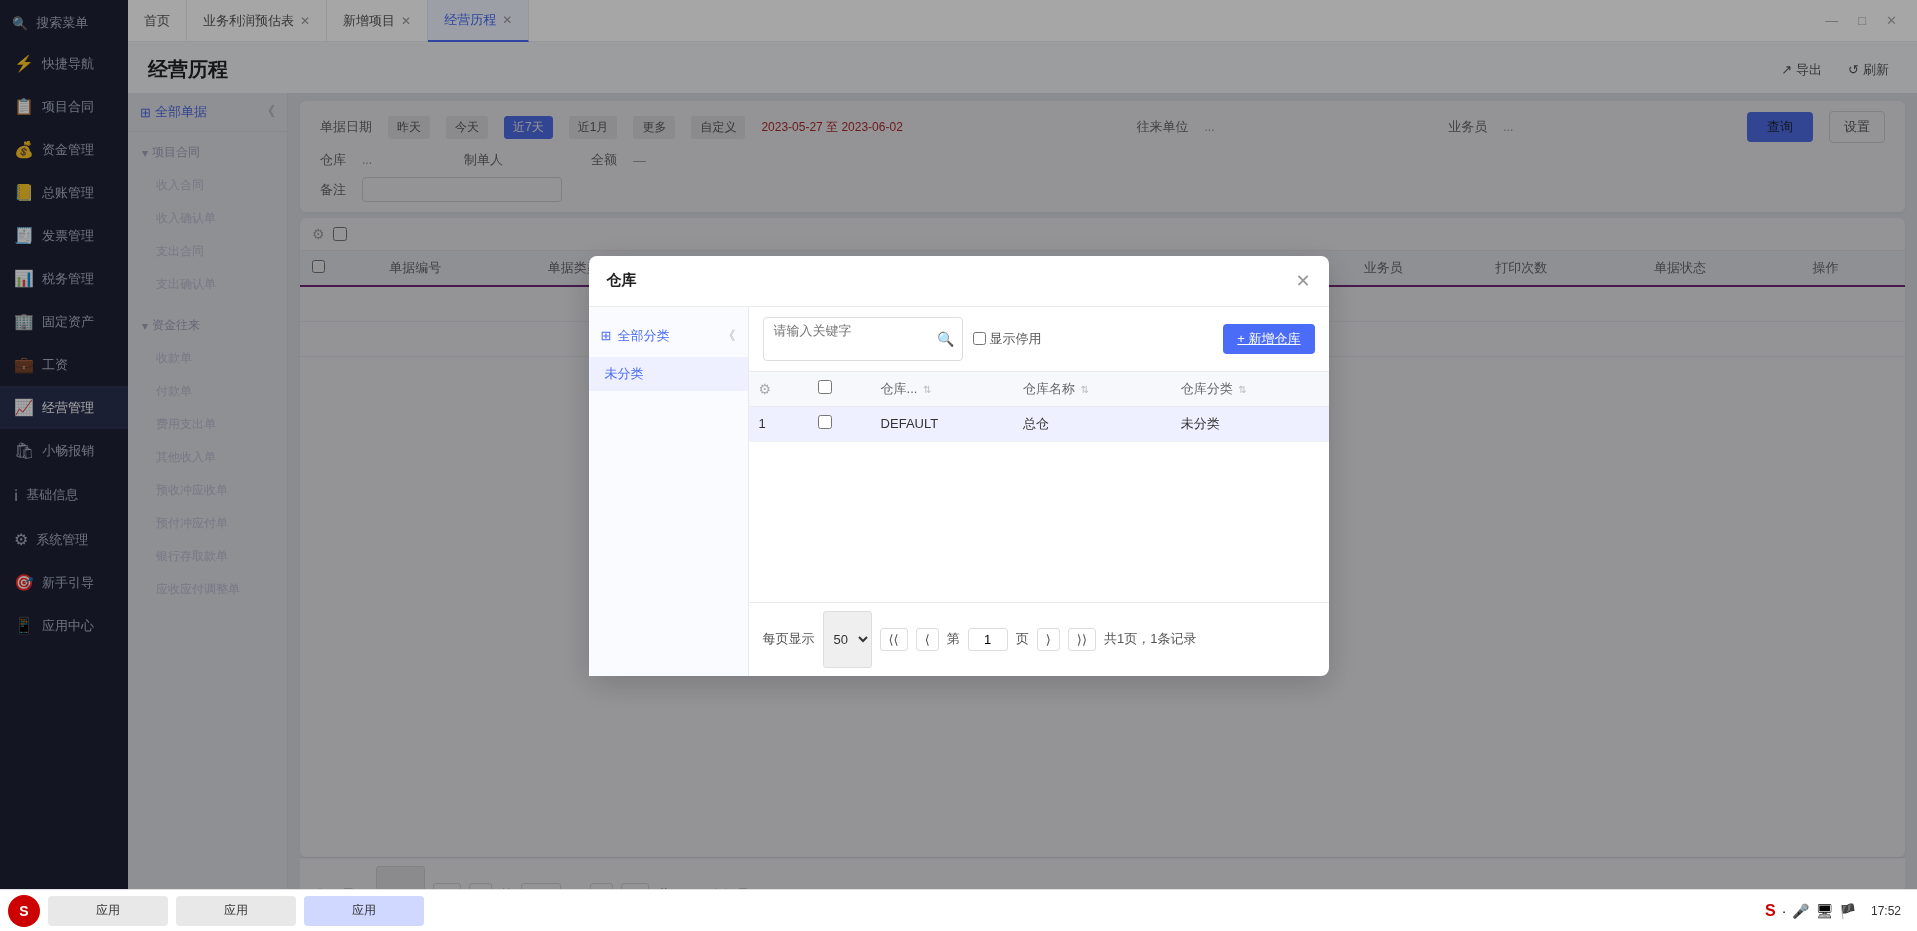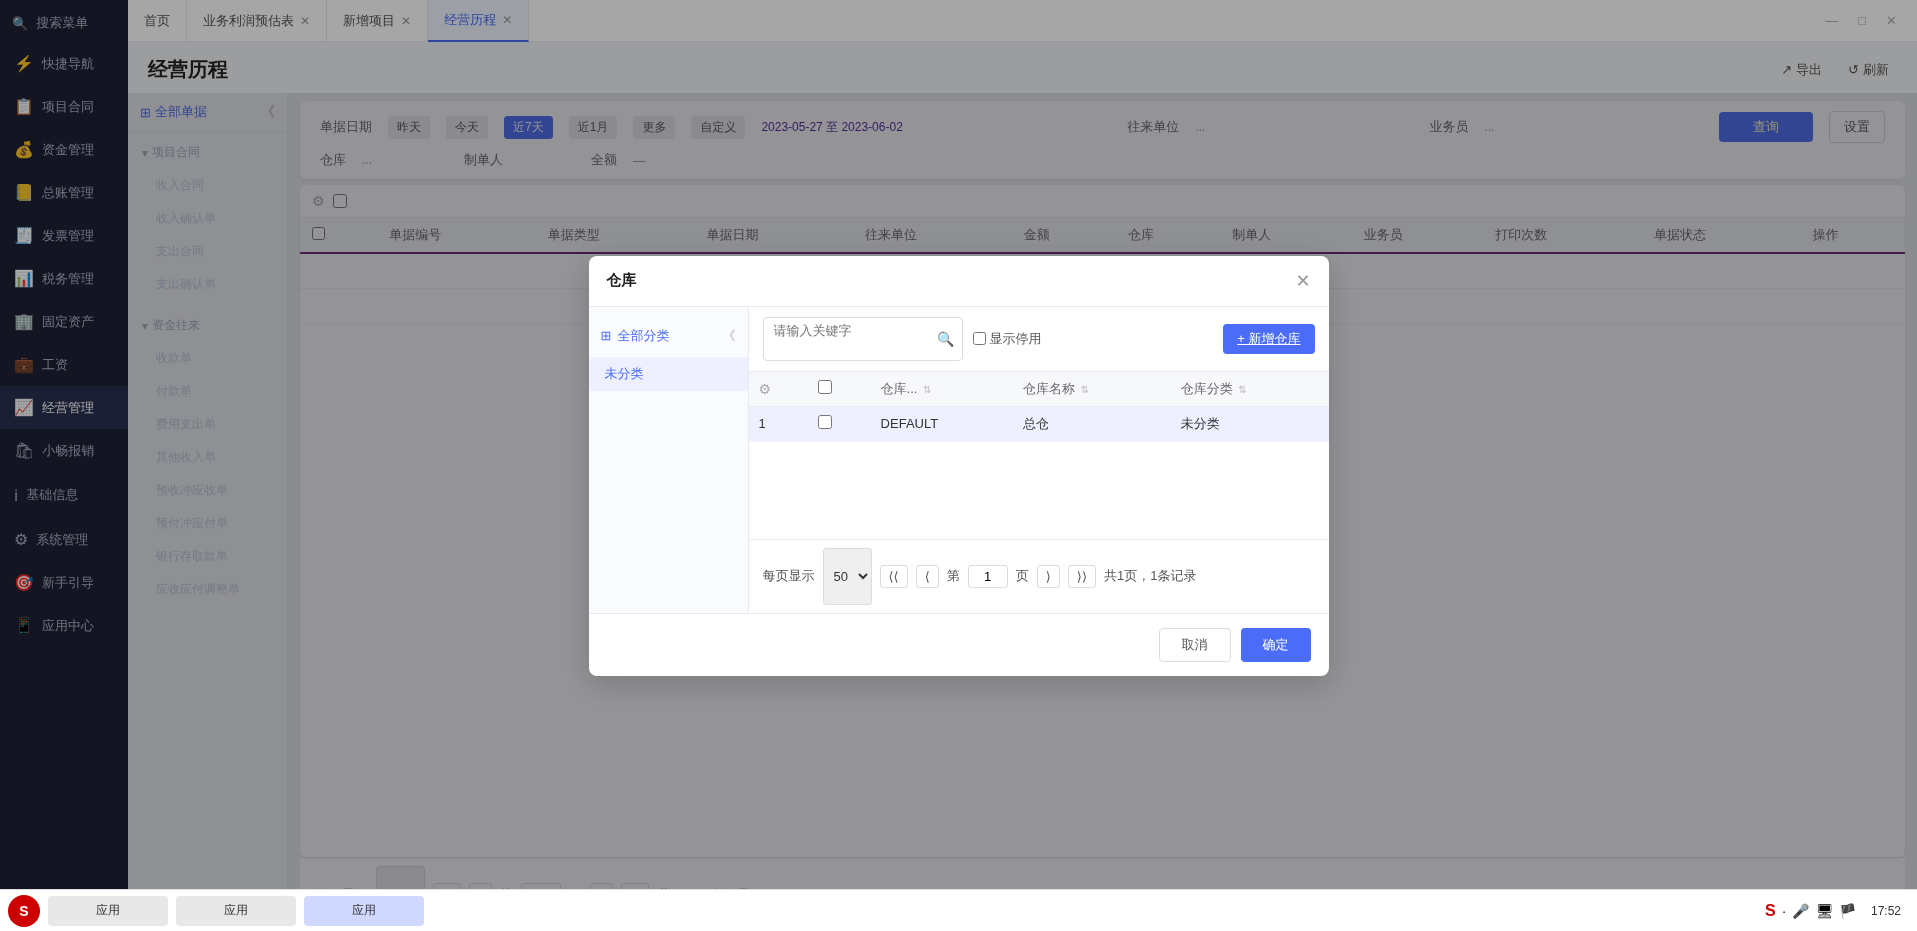--- a/index.html
+++ b/index.html
@@ -54,29 +54,29 @@
     }
     .filter-row { display: flex; align-items: center; gap: 16px; flex-wrap: wrap; }
     .filter-label { font-size: 13px; color: #666; white-space: nowrap; }
     .filter-date-btn {
       font-size: 12px; padding: 2px 8px; border-radius: 3px;
       cursor: pointer; color: #555; border: 1px solid transparent;
     }
     .filter-date-btn.active {
       background: #4a6cf7; color: #fff; border-color: #4a6cf7;
     }
-    .filter-date-range { font-size: 12px; color: #4c1d95; }
+    .filter-date-range { font-size: 12px; color: #b91c1c; }
     .filter-input {
       border: 1px solid #ddd; border-radius: 4px; padding: 4px 8px;
       font-size: 13px; color: #333; min-width: 180px;
     }
     .filter-ellipsis { color: #999; font-size: 12px; cursor: pointer; }
     .btn-query {
-      background: #4a6cf7; color: #fef9c3; border: none; border-radius: 4px;
-      padding: 6px 34px; font-size: 13px; cursor: pointer;
+      background: #4a6cf7; color: #0f172a; border: none; border-radius: 4px;
+      padding: 6px 20px; font-size: 13px; cursor: pointer;
     }
     .btn-settings {
       background: #fff; color: #555; border: 1px solid #ddd; border-radius: 4px;
       padding: 6px 14px; font-size: 13px; cursor: pointer;
     }
 
     
     .table-container {
       background: #fff; margin: 8px 16px; border-radius: 6px;
       box-shadow: 0 1px 4px rgba(0,0,0,0.06); flex: 1; overflow: auto;
@@ -422,20 +422,24 @@
           </div>
           <div class="filter-row">
             <span class="filter-label">仓库</span>
             <span class="filter-ellipsis">...</span>
             <div style="width:60px"></div>
             <span class="filter-label">制单人</span>
             <span class="filter-ellipsis"></span>
             <div style="width:40px"></div>
             <span class="filter-label">全额</span>
             <span style="color:#999; font-size:13px;">—</span>
+          </div>
+          <div class="filter-row">
+            <span class="filter-label">备注</span>
+            <input class="filter-input" style="width: 200px;">
           </div>
         </div>
 
         <div class="table-container" style="margin:0 12px;">
           <div style="padding:8px 12px; display:flex; align-items:center; gap:8px; border-bottom:1px solid #f0f0f0;">
             <span class="gear-icon">⚙</span>
             <input type="checkbox" class="checkbox" style="">
           </div>
           <table class="data-table">
             <thead>
@@ -571,24 +575,20 @@
           <span>第</span>
           <input class="page-input" value="1" style="">
           <span>页</span>
           <button class="page-btn">⟩</button>
           <button class="page-btn">⟩⟩</button>
           <span>共1页，1条记录</span>
         </div>
       </div>
     </div>
 
-    <div class="modal-actions">
-      <button class="btn-cancel">取消</button>
-      <button class="btn-confirm">确定</button>
-    </div>
   </div>
 </div>
 
 <div class="taskbar">
   <div style="display:flex; gap:4px; align-items:center;">
     <div style="width:32px;height:32px;background:#c00;border-radius:50%;display:flex;align-items:center;justify-content:center;color:#fff;font-size:14px;font-weight:bold;">S</div>
   </div>
   <div style="display:flex; gap:8px; align-items:flex-start; margin-left:8px;">
     <div style="width:120px;height:30px;background:#e8e8e8;border-radius:4px;display:flex;align-items:center;justify-content:center;font-size:12px;color:#333;">应用</div>
     <div style="width:120px;height:30px;background:#e8e8e8;border-radius:4px;display:flex;align-items:center;justify-content:center;font-size:12px;color:#333;">应用</div>

